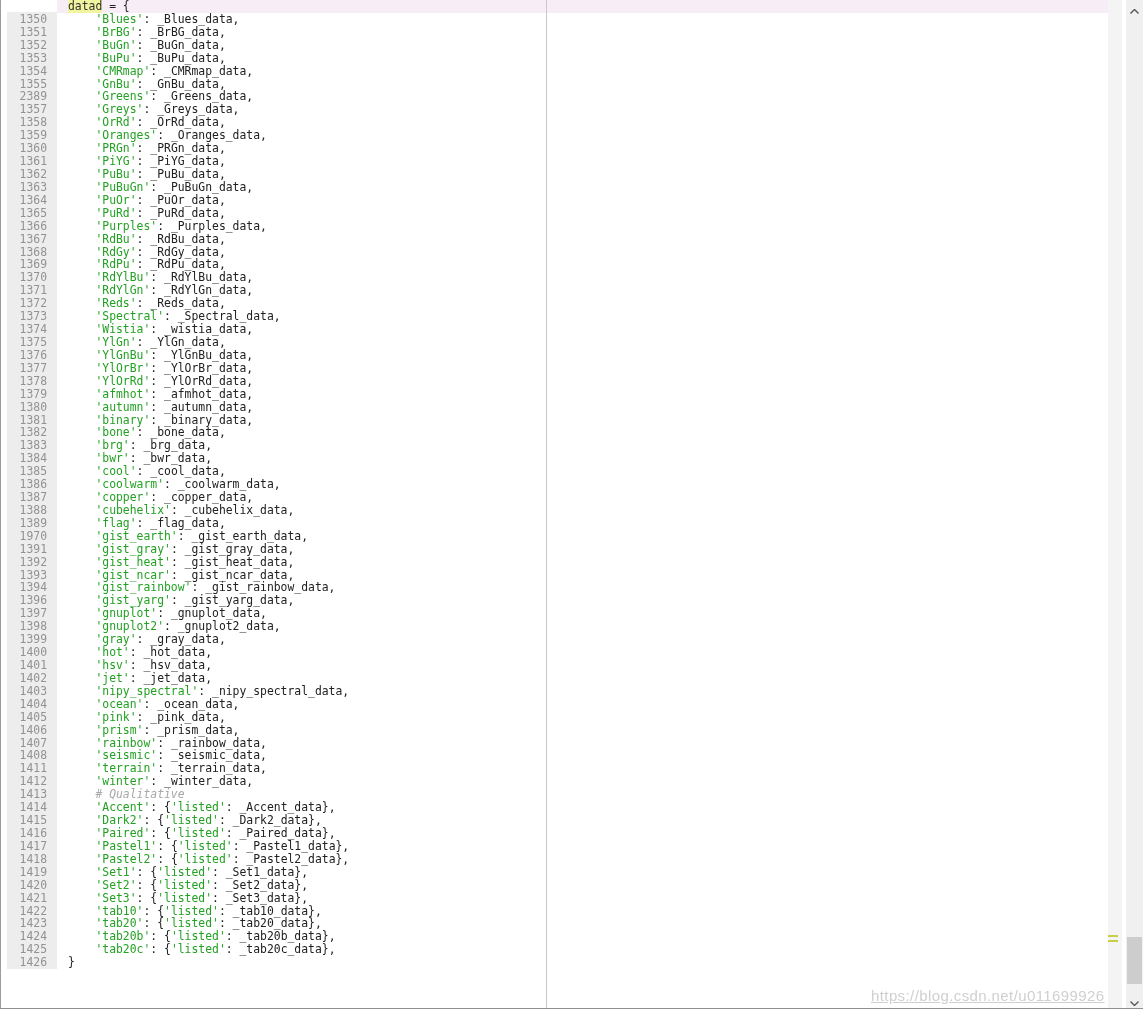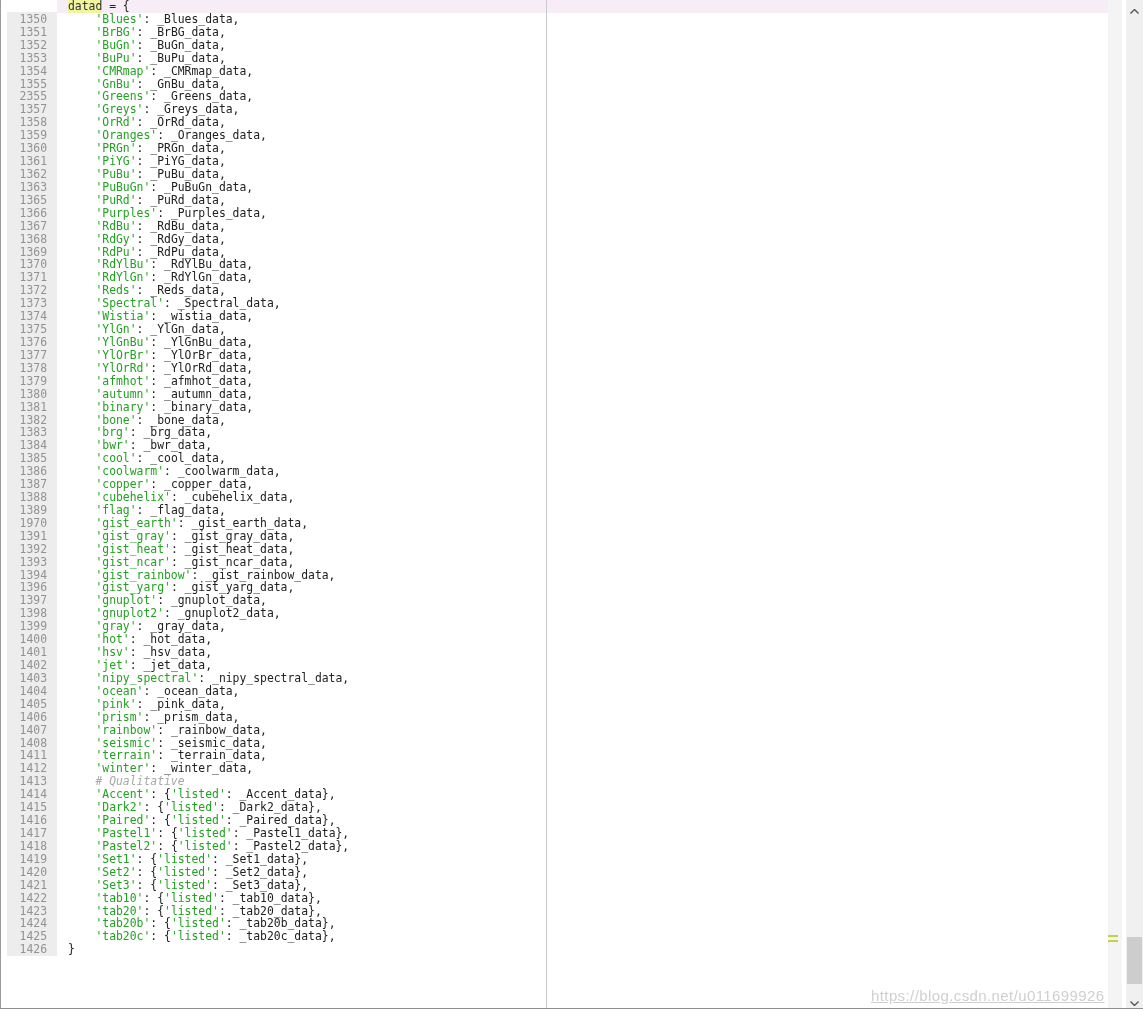--- a/index.html
+++ b/index.html
@@ -70,28 +70,29 @@
 
 <div class="rows">
 
 <div class="row cur"><span class="num">1349</span><span class="code"><span class="t-hl">datad</span><span class="t-p"> = {</span></span></div>
     <div class="row"><span class="num">1350</span><span class="code"><span class="t-p">    </span><span class="t-s">'Blues'</span><span class="t-p">: _Blues_data,</span></span></div>
     <div class="row"><span class="num">1351</span><span class="code"><span class="t-p">    </span><span class="t-s">'BrBG'</span><span class="t-p">: _BrBG_data,</span></span></div>
     <div class="row"><span class="num">1352</span><span class="code"><span class="t-p">    </span><span class="t-s">'BuGn'</span><span class="t-p">: _BuGn_data,</span></span></div>
     <div class="row"><span class="num">1353</span><span class="code"><span class="t-p">    </span><span class="t-s">'BuPu'</span><span class="t-p">: _BuPu_data,</span></span></div>
     <div class="row"><span class="num">1354</span><span class="code"><span class="t-p">    </span><span class="t-s">'CMRmap'</span><span class="t-p">: _CMRmap_data,</span></span></div>
     <div class="row"><span class="num">1355</span><span class="code"><span class="t-p">    </span><span class="t-s">'GnBu'</span><span class="t-p">: _GnBu_data,</span></span></div>
-    <div class="row"><span class="num">2355</span><span class="code"><span class="t-p">    </span><span class="t-s">'Greens'</span><span class="t-p">: _Greens_data,</span></span></div>
+    <div class="row"><span class="num">2389</span><span class="code"><span class="t-p">    </span><span class="t-s">'Greens'</span><span class="t-p">: _Greens_data,</span></span></div>
     <div class="row"><span class="num">1357</span><span class="code"><span class="t-p">    </span><span class="t-s">'Greys'</span><span class="t-p">: _Greys_data,</span></span></div>
     <div class="row"><span class="num">1358</span><span class="code"><span class="t-p">    </span><span class="t-s">'OrRd'</span><span class="t-p">: _OrRd_data,</span></span></div>
     <div class="row"><span class="num">1359</span><span class="code"><span class="t-p">    </span><span class="t-s">'Oranges'</span><span class="t-p">: _Oranges_data,</span></span></div>
     <div class="row"><span class="num">1360</span><span class="code"><span class="t-p">    </span><span class="t-s">'PRGn'</span><span class="t-p">: _PRGn_data,</span></span></div>
     <div class="row"><span class="num">1361</span><span class="code"><span class="t-p">    </span><span class="t-s">'PiYG'</span><span class="t-p">: _PiYG_data,</span></span></div>
     <div class="row"><span class="num">1362</span><span class="code"><span class="t-p">    </span><span class="t-s">'PuBu'</span><span class="t-p">: _PuBu_data,</span></span></div>
     <div class="row"><span class="num">1363</span><span class="code"><span class="t-p">    </span><span class="t-s">'PuBuGn'</span><span class="t-p">: _PuBuGn_data,</span></span></div>
+    <div class="row"><span class="num">1364</span><span class="code"><span class="t-p">    </span><span class="t-s">'PuOr'</span><span class="t-p">: _PuOr_data,</span></span></div>
     <div class="row"><span class="num">1365</span><span class="code"><span class="t-p">    </span><span class="t-s">'PuRd'</span><span class="t-p">: _PuRd_data,</span></span></div>
     <div class="row"><span class="num">1366</span><span class="code"><span class="t-p">    </span><span class="t-s">'Purples'</span><span class="t-p">: _Purples_data,</span></span></div>
     <div class="row"><span class="num">1367</span><span class="code"><span class="t-p">    </span><span class="t-s">'RdBu'</span><span class="t-p">: _RdBu_data,</span></span></div>
     <div class="row"><span class="num">1368</span><span class="code"><span class="t-p">    </span><span class="t-s">'RdGy'</span><span class="t-p">: _RdGy_data,</span></span></div>
     <div class="row"><span class="num">1369</span><span class="code"><span class="t-p">    </span><span class="t-s">'RdPu'</span><span class="t-p">: _RdPu_data,</span></span></div>
     <div class="row"><span class="num">1370</span><span class="code"><span class="t-p">    </span><span class="t-s">'RdYlBu'</span><span class="t-p">: _RdYlBu_data,</span></span></div>
     <div class="row"><span class="num">1371</span><span class="code"><span class="t-p">    </span><span class="t-s">'RdYlGn'</span><span class="t-p">: _RdYlGn_data,</span></span></div>
     <div class="row"><span class="num">1372</span><span class="code"><span class="t-p">    </span><span class="t-s">'Reds'</span><span class="t-p">: _Reds_data,</span></span></div>
     <div class="row"><span class="num">1373</span><span class="code"><span class="t-p">    </span><span class="t-s">'Spectral'</span><span class="t-p">: _Spectral_data,</span></span></div>
     <div class="row"><span class="num">1374</span><span class="code"><span class="t-p">    </span><span class="t-s">'Wistia'</span><span class="t-p">: _wistia_data,</span></span></div>

